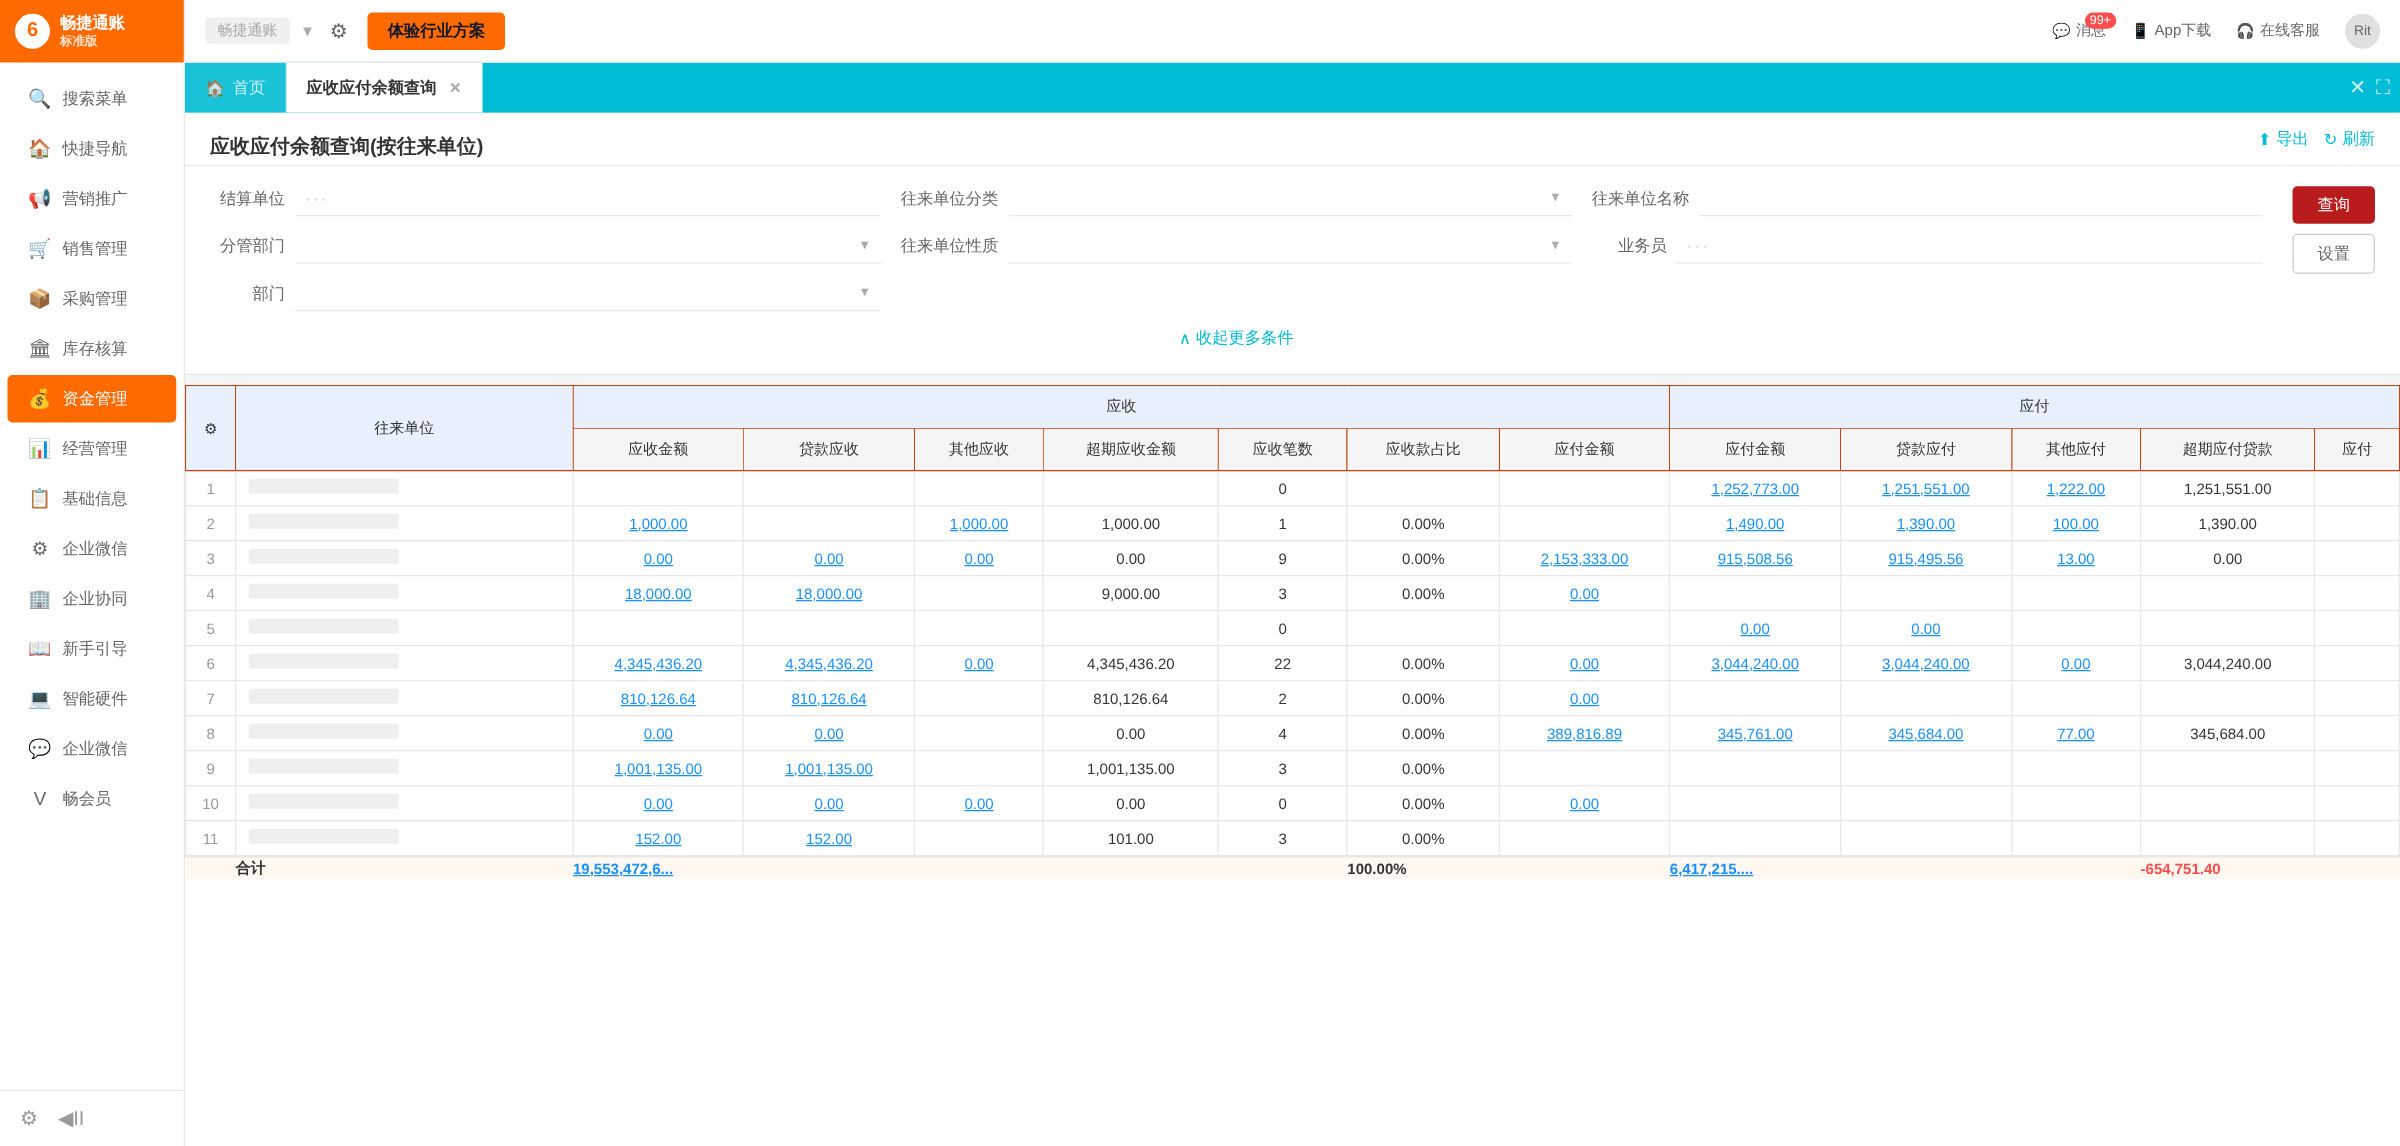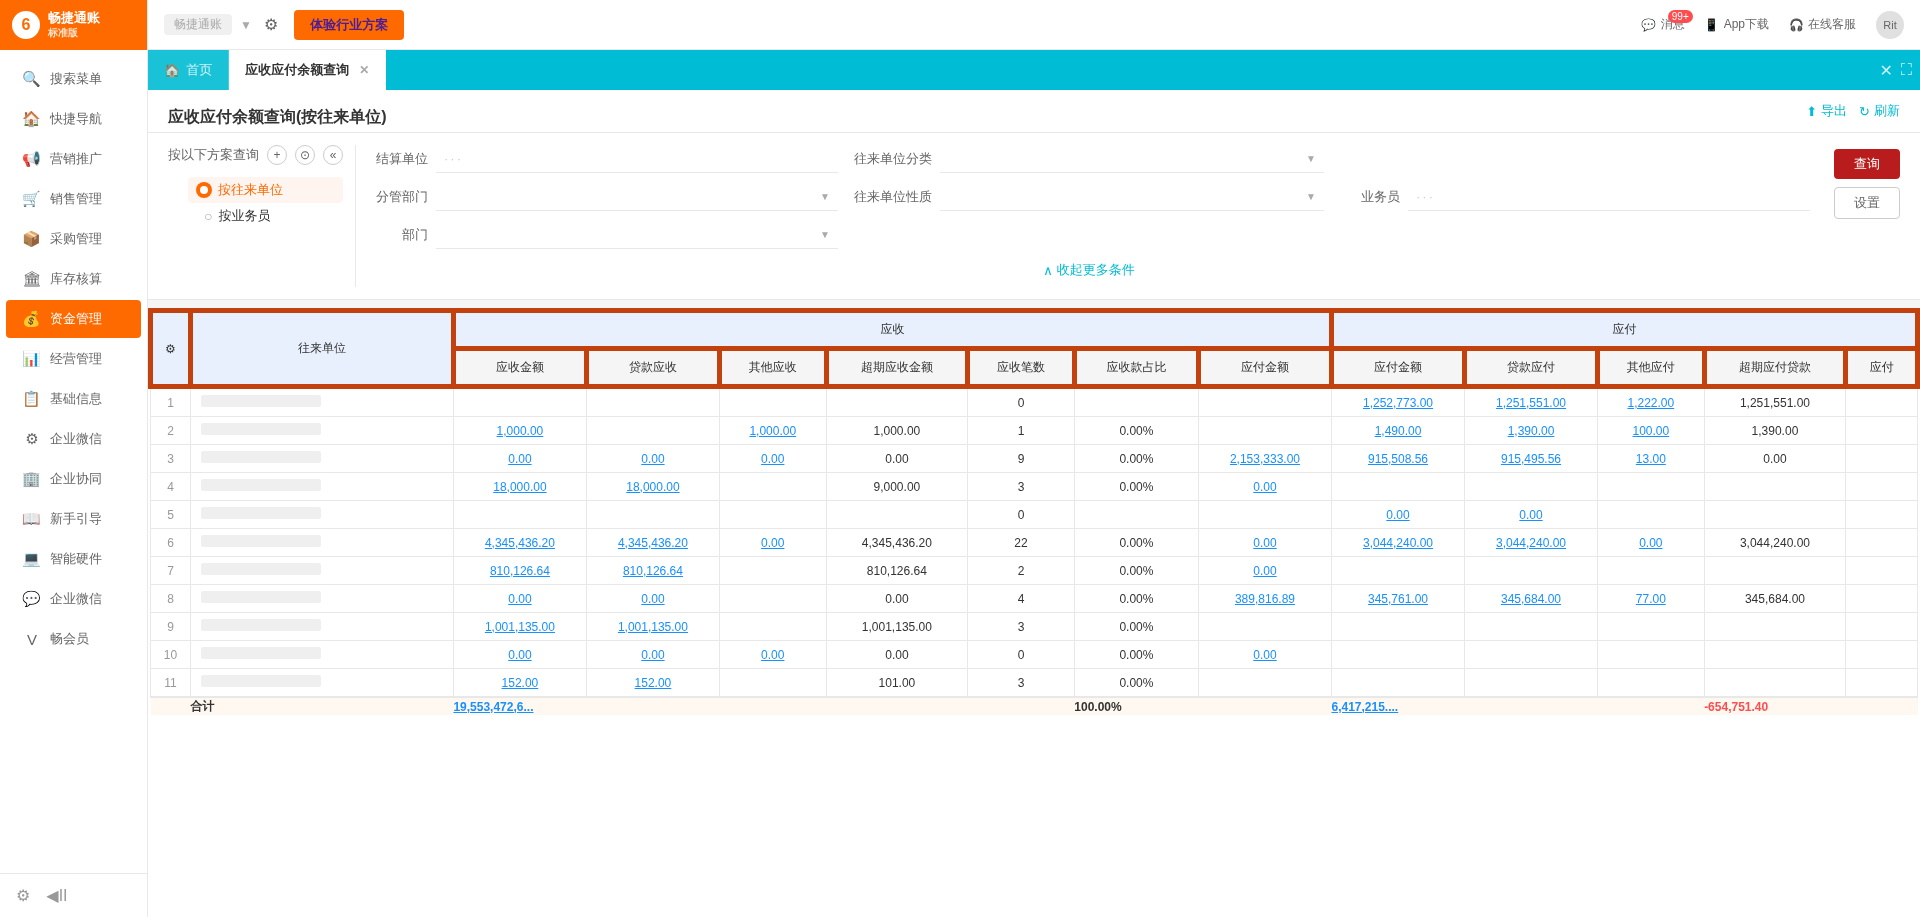--- a/index.html
+++ b/index.html
@@ -32,21 +32,21 @@
     .topbar {
       position: fixed; left: 148px; top: 0; right: 0; height: 50px;
       background: #fff; border-bottom: 1px solid #e8e8e8; display: flex; align-items: center;
       padding: 0 16px; z-index: 99; gap: 8px;
     }
     .topbar-brand { color: #aaa; font-size: 12px; display: flex; align-items: center; gap: 4px; }
     .topbar-brand-text { background: #f0f0f0; padding: 2px 8px; border-radius: 4px; color: #666; }
     .topbar-dropdown { color: #aaa; cursor: pointer; }
     .topbar-gear { color: #666; cursor: pointer; font-size: 16px; margin-left: 4px; }
     .topbar-solution {
-      background: #ff6a00; color: #4c1d95; padding: 6px 16px; border-radius: 4px;
+      background: #ff6a00; color: #0f172a; padding: 6px 16px; border-radius: 4px;
       cursor: pointer; font-size: 13px; font-weight: bold; border: none; margin-left: 8px;
     }
     .topbar-right { margin-left: auto; display: flex; align-items: center; gap: 20px; }
     .topbar-msg { display: flex; align-items: center; gap: 4px; cursor: pointer; color: #666; position: relative; }
     .topbar-badge {
       background: #ff4d4f; color: #fff; font-size: 10px; padding: 1px 4px; border-radius: 8px;
       position: absolute; top: -6px; right: -8px; min-width: 18px; text-align: center;
     }
     .topbar-app, .topbar-service { display: flex; align-items: center; gap: 4px; cursor: pointer; color: #666; }
     .topbar-user { display: flex; align-items: center; gap: 6px; cursor: pointer; }
@@ -111,21 +111,21 @@
     .filter-collapse { display: flex; align-items: center; justify-content: center; gap: 4px; color: #00bcd4; cursor: pointer; font-size: 13px; padding: 8px; }
     .query-btn { background: #b91c1c; color: #fff; border: none; padding: 6px 20px; border-radius: 4px; cursor: pointer; font-size: 13px; }
     .setting-btn { background: #fff; color: #666; border: 1px solid #ccc; padding: 6px 16px; border-radius: 4px; cursor: pointer; font-size: 13px; }
 
     
     .table-area {
       flex: 1; overflow: auto; background: #fff; margin: 8px 0 0;
     }
     table { width: 100%; border-collapse: collapse; font-size: 12px; }
     thead tr th {
-      background: #f5f5f5; border: 5px solid #c2410c; padding: 8px 10px;
+      background: #f5f5f5; border: 1px solid #c2410c; padding: 8px 10px;
       text-align: center; color: #333; font-weight: normal; white-space: nowrap; position: sticky; top: 0; z-index: 2;
     }
     thead tr:first-child th { background: #e8f0fe; }
     .th-group { background: #eef2ff; }
     .th-sub { background: #f5f5f5; }
     tbody tr td {
       border: 1px solid #e8e8e8; padding: 6px 10px; text-align: center; color: #333;
       white-space: nowrap;
     }
     tbody tr td:nth-child(2) { text-align: left; }
@@ -269,56 +269,40 @@
       <div class="action-btn">
         <span>↻</span>
         <span>刷新</span>
       </div>
     </div>
   </div>
 
   <div class="filter-area" style="position:relative;">
     <div style="display:flex; gap: 12px;">
 
-      <div style="min-width:160px; border-right: 1px solid #e8e8e8; padding-right: 12px;">
-        <div class="filter-top">
-          <span class="filter-label">按以下方案查询</span>
-          <div class="filter-add-btn">+</div>
-          <div class="filter-option-btn">⊙</div>
-          <div class="filter-option-btn">«</div>
-        </div>
-        <div class="filter-tree">
-          <div class="filter-tree-item active">
-            <div class="dot">
-                <div class="dot-inner"></div>
-              </div>
-            <span>按往来单位</span>
-          </div>
-          <div class="filter-tree-item" style="padding-left:16px;">
-            <span style="color:#aaa; font-size:14px;">○</span>
-            <span>按业务员</span>
-          </div>
-        </div>
-      </div>
 
       <div style="flex:1;">
 
         <div style="display:grid; grid-template-columns: 1fr 1fr 1fr; gap:16px; margin-bottom:10px;">
           <div class="filter-field">
             <span class="filter-field-label">结算单位</span>
             <div class="filter-input">
               <span class="filter-input-dots">···</span>
             </div>
           </div>
           <div class="filter-field">
             <span class="filter-field-label">往来单位分类</span>
             <div class="filter-input">
               <span></span>
               <span class="filter-input-arrow">▼</span>
             </div>
+          </div>
+          <div class="filter-field">
+            <span class="filter-field-label">往来单位名称</span>
+            <div class="filter-input"></div>
           </div>
         </div>
 
         <div style="display:grid; grid-template-columns: 1fr 1fr 1fr; gap:16px; margin-bottom:10px;">
           <div class="filter-field">
             <span class="filter-field-label">分管部门</span>
             <div class="filter-input">
               <span></span>
               <span class="filter-input-arrow">▼</span>
             </div>

